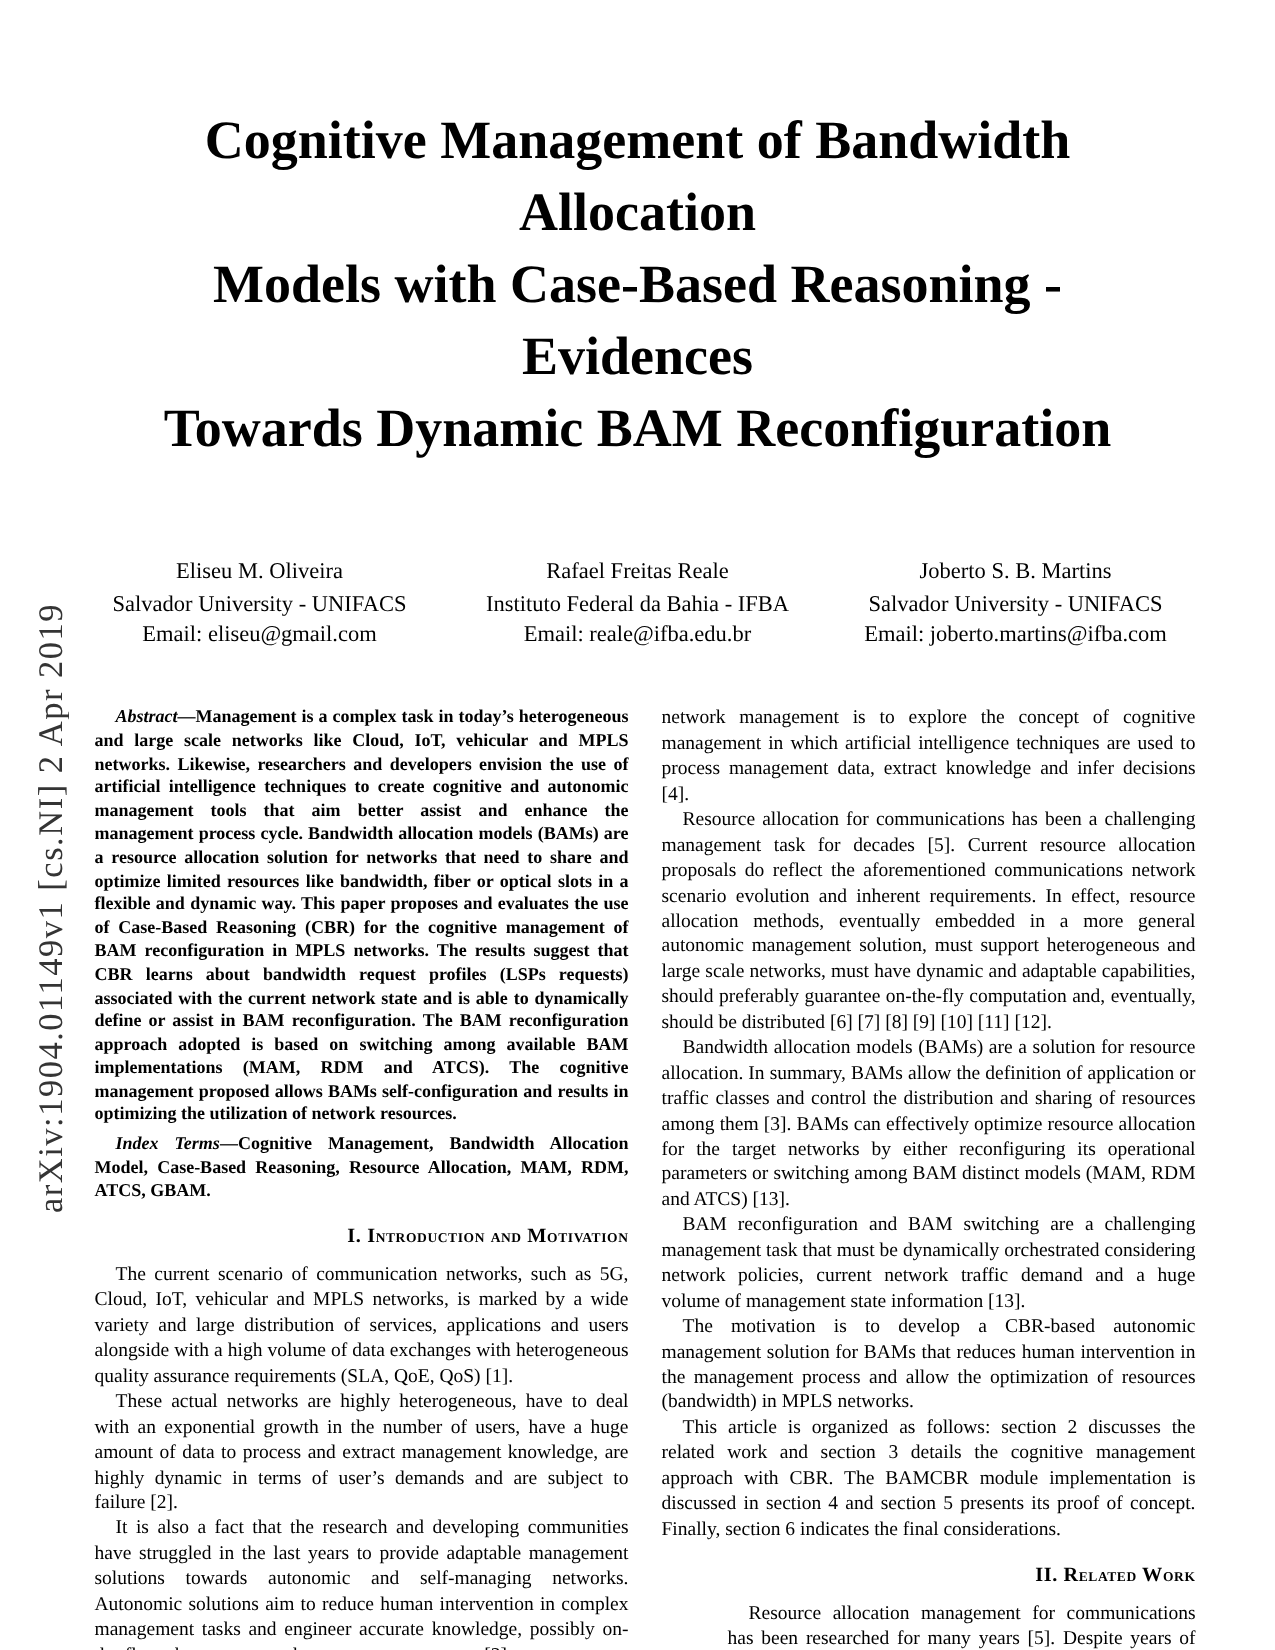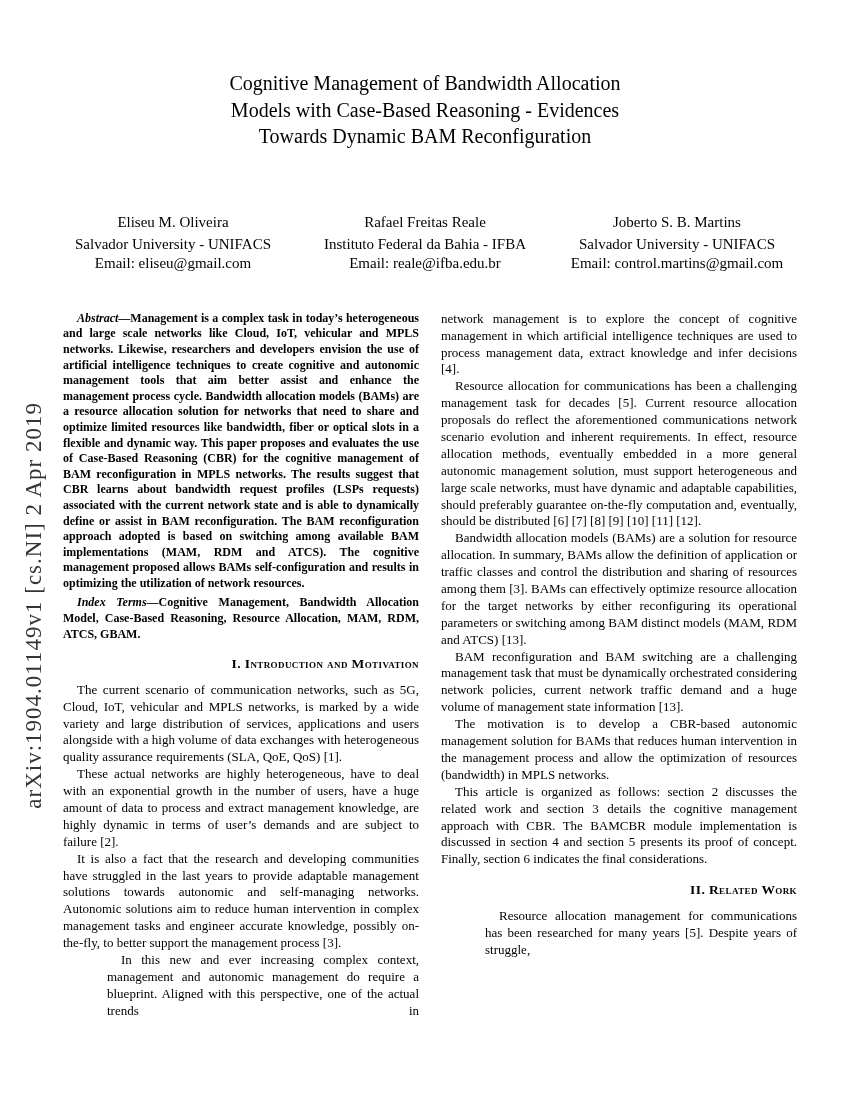--- a/index.html
+++ b/index.html
@@ -26,22 +26,22 @@
     white-space: nowrap;
     font-size: 23px;
     letter-spacing: 1px;
     color: #343434;
   }
 
   .title {
     margin: 70px auto 0;
     width: 720px;
     text-align: center;
-    font-weight: 400;
-    font-size: 20px;
+    font-weight: 700;
+    font-size: 36px;
     line-height: 1.33;
   }
   .title .tline { display: block; }
 
   .authors {
     display: flex;
     justify-content: center;
     margin-top: 25px;
   }
   .author { width: 252px; text-align: center; }
@@ -103,21 +103,21 @@
       <div class="email">Email: eliseu@gmail.com</div>
     </div>
     <div class="author">
       <div class="name">Rafael Freitas Reale</div>
       <div class="affil">Instituto Federal da Bahia - IFBA</div>
       <div class="email">Email: reale@ifba.edu.br</div>
     </div>
     <div class="author">
       <div class="name">Joberto S. B. Martins</div>
       <div class="affil">Salvador University - UNIFACS</div>
-      <div class="email">Email: control.martins@gmail.com</div>
+      <div class="email">Email: joberto.martins@ifba.com</div>
     </div>
   </div>
 
   <div class="columns">
 
     <div class="col">
       <p class="abstract indent"><span class="lead">Abstract</span><span>—Management is a complex task in today’s heterogeneous and large scale networks like Cloud, IoT, vehicular and MPLS networks. Likewise, researchers and developers envision the use of artificial intelligence techniques to create cognitive and autonomic management tools that aim better assist and enhance the management process cycle. Bandwidth allocation models (BAMs) are a resource allocation solution for networks that need to share and optimize limited resources like bandwidth, fiber or optical slots in a flexible and dynamic way. This paper proposes and evaluates the use of Case-Based Reasoning (CBR) for the cognitive management of BAM reconfiguration in MPLS networks. The results suggest that CBR learns about bandwidth request profiles (LSPs requests) associated with the current network state and is able to dynamically define or assist in BAM reconfiguration. The BAM reconfiguration approach adopted is based on switching among available BAM implementations (MAM, RDM and ATCS). The cognitive management proposed allows BAMs self-configuration and results in optimizing the utilization of network resources.</span></p>
       <p class="abstract indent"><span class="lead">Index Terms</span><span>—Cognitive Management, Bandwidth Allocation Model, Case-Based Reasoning, Resource Allocation, MAM, RDM, ATCS, GBAM.</span></p>
 
       <h2 class="section-heading">I. Introduction and Motivation</h2>

